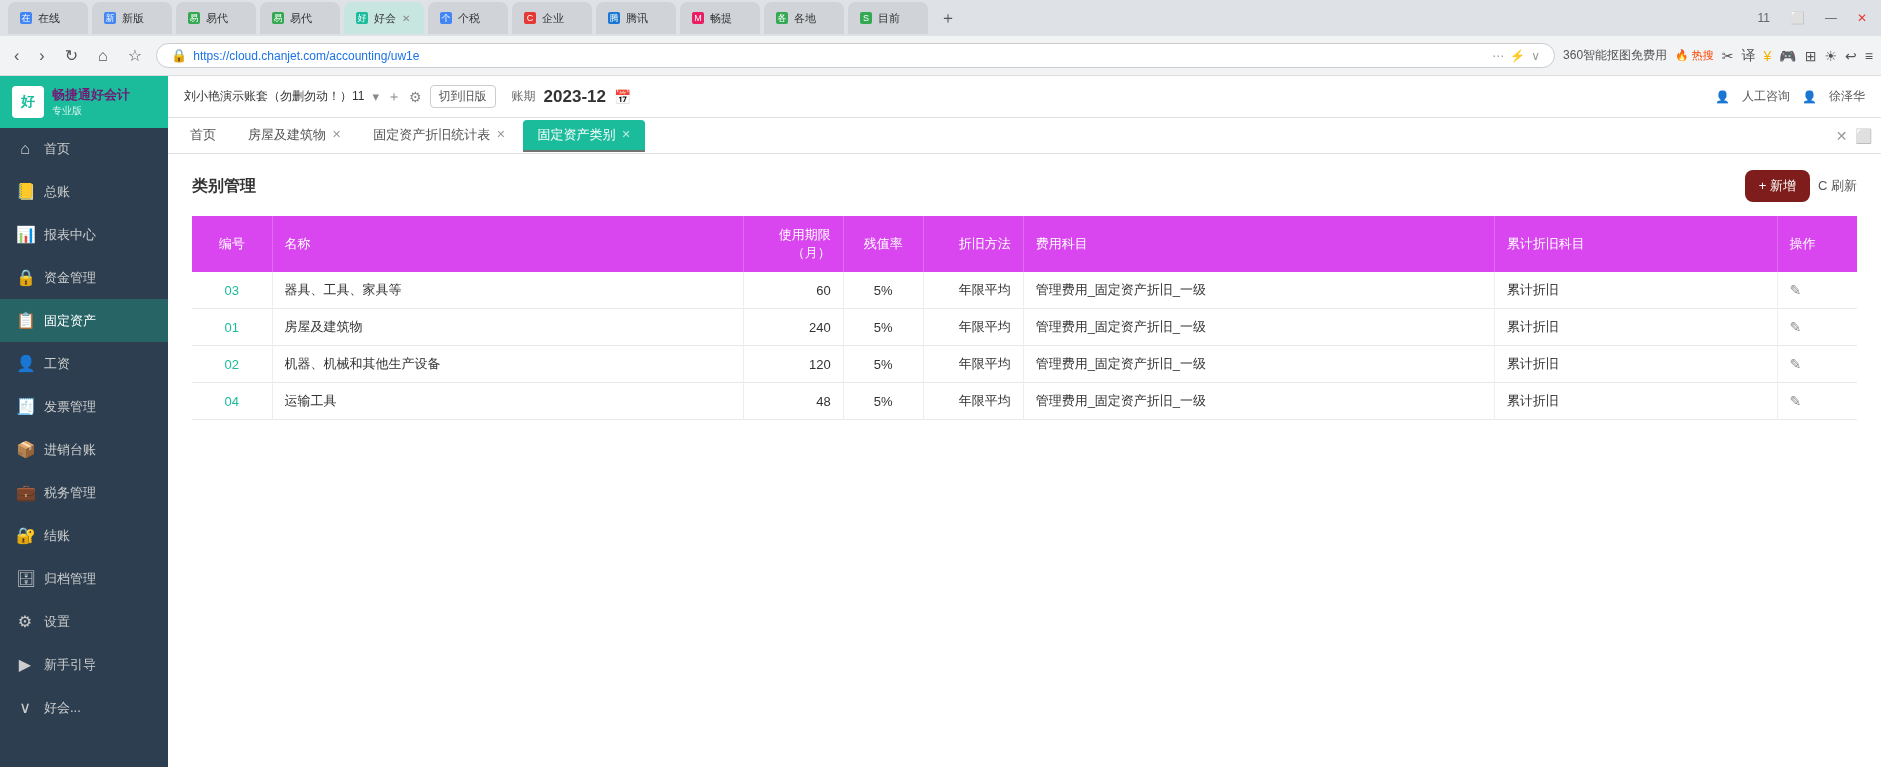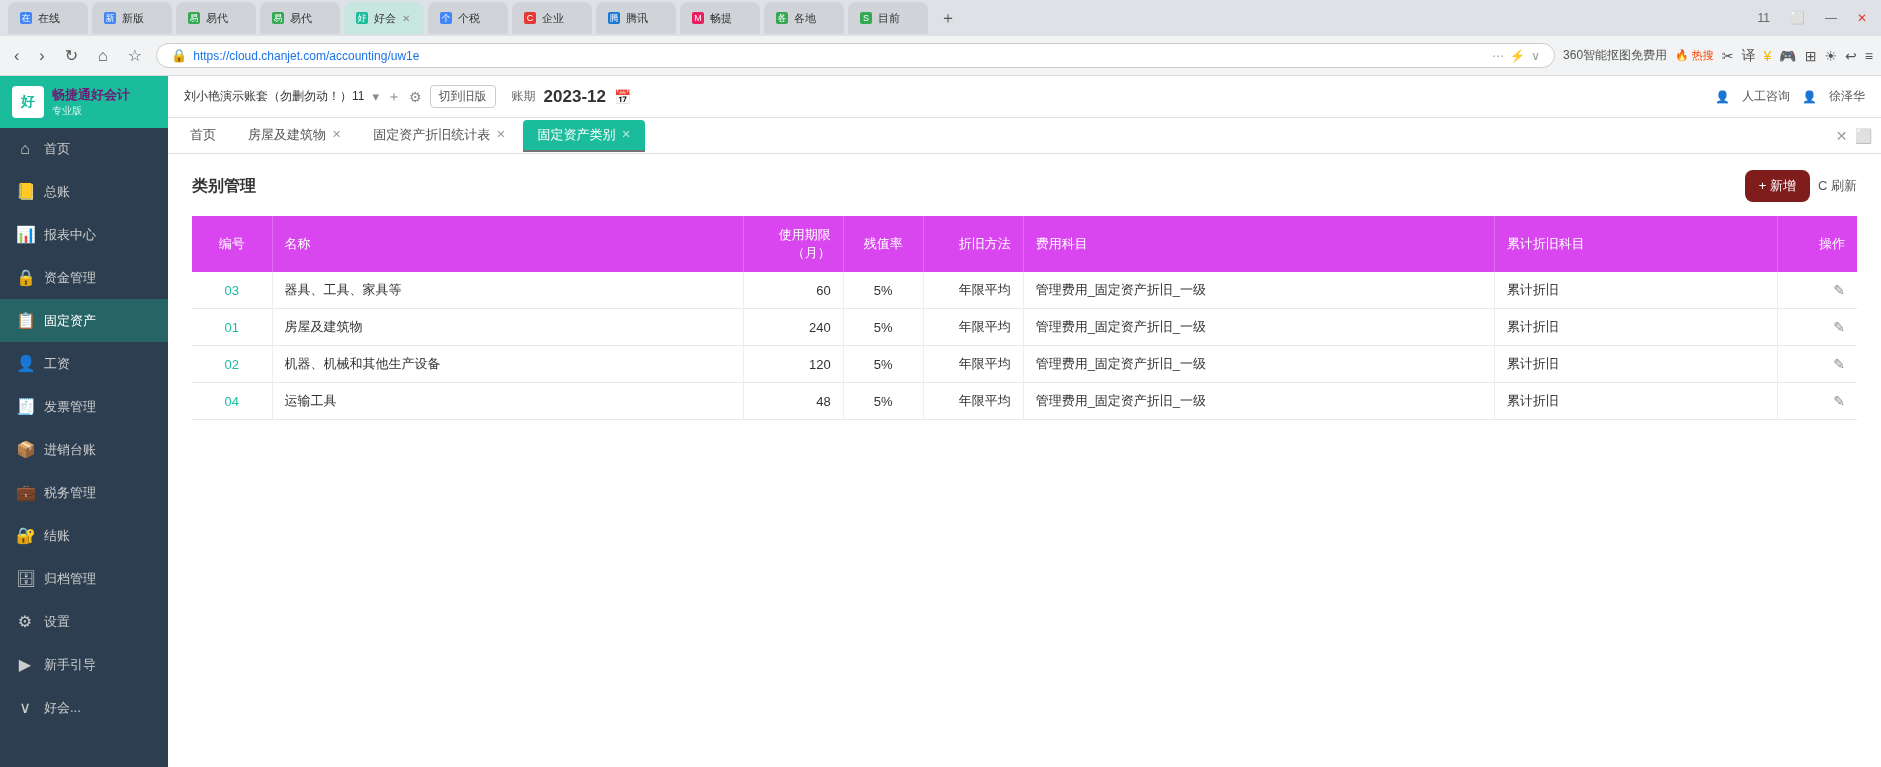--- a/index.html
+++ b/index.html
@@ -60,21 +60,21 @@
     .data-table tbody tr { border-bottom: 1px solid #e8e8e8; background: #fff; }
     .data-table tbody td { padding: 9px 12px; border-right: 1px solid #eee; }
     .data-table tbody td:last-child { border-right: none; }
     .data-table .col-code { text-align: center; width: 80px; }
     .data-table .col-name { text-align: left; min-width: 200px; }
     .data-table .col-period { text-align: right; width: 100px; }
     .data-table .col-rate { text-align: center; width: 80px; }
     .data-table .col-method { text-align: right; width: 100px; }
     .data-table .col-expense { text-align: left; min-width: 200px; }
     .data-table .col-accum { text-align: left; min-width: 120px; }
-    .data-table .col-ops { text-align: right; width: 80px; }
+    .data-table .col-ops { text-align: left; width: 80px; }
     .edit-icon { color: #888; cursor: pointer; font-size: 14px; }
     .code-link { color: #1abc9c; cursor: pointer; }
 
     
     .window-controls { margin-left: auto; display: flex; gap: 8px; color: #666; }
     .win-ctrl { cursor: pointer; padding: 2px 6px; border-radius: 3px; font-size: 12px; }
   </style>
 </head>
 <body>
 

